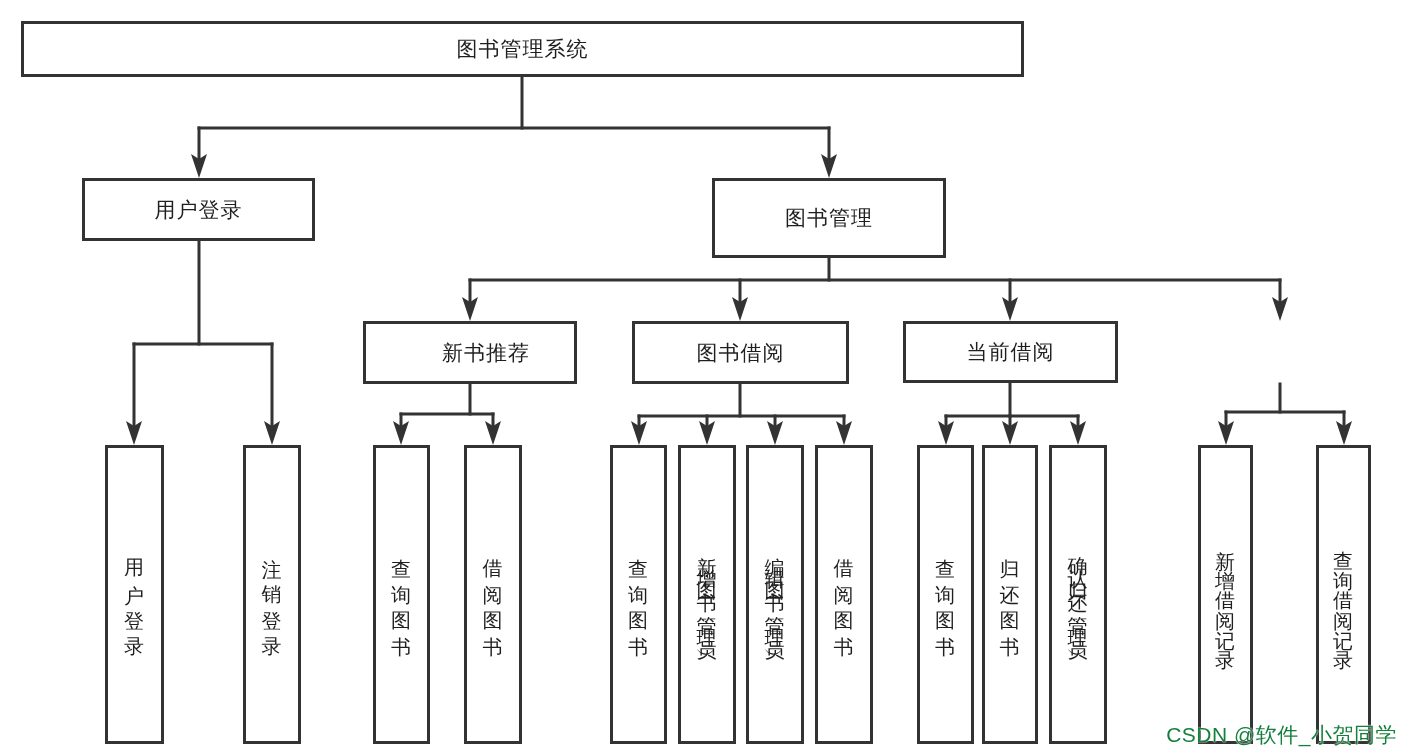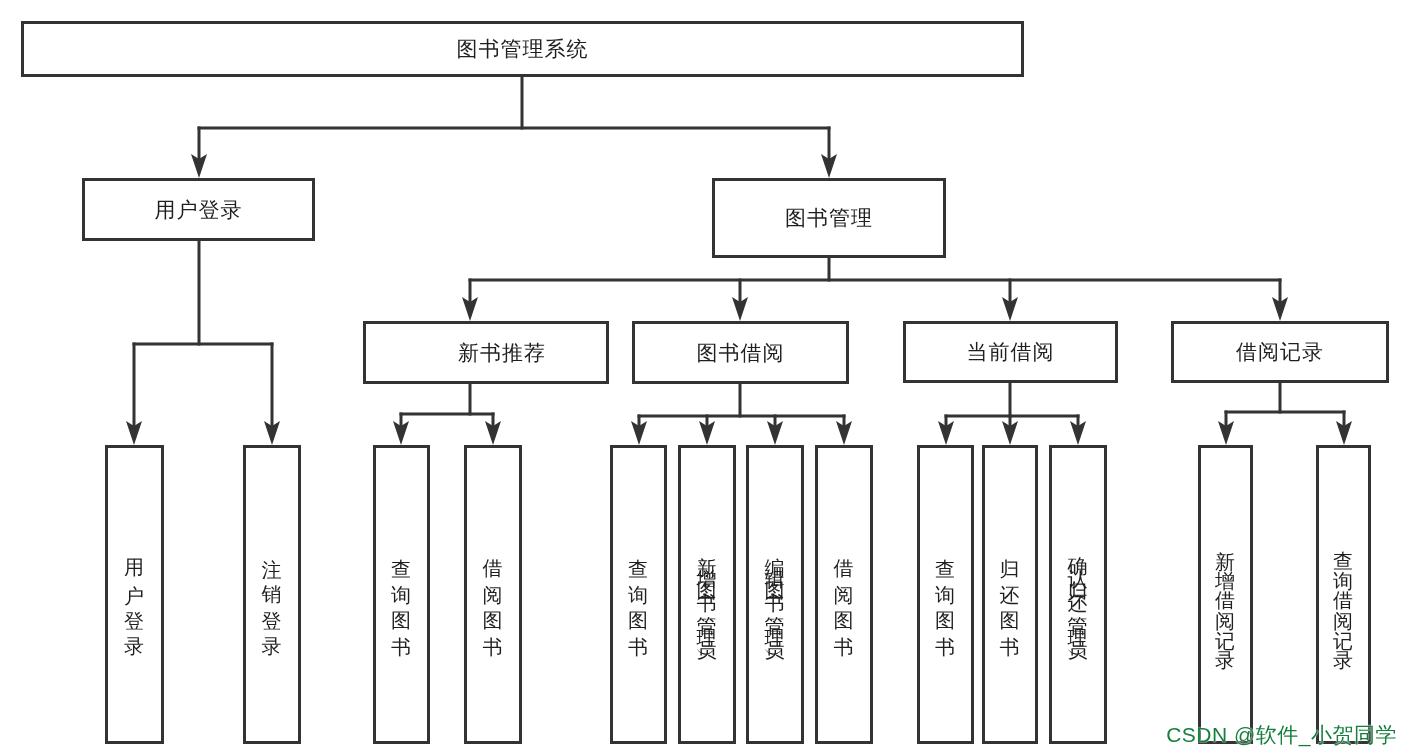--- a/index.html
+++ b/index.html
@@ -22,21 +22,21 @@
   .box.v .vtext{
     writing-mode:vertical-rl;text-orientation:mixed;line-height:1;display:block;
   }
   .sp26 .vtext{letter-spacing:26px;}
   .sp20 .vtext{letter-spacing:20px;}
   .sp12 .vtext{letter-spacing:12px;}
   
   .n-root{left:21px;top:13px;width:1003px;height:56px;}
   .n-user{left:82px;top:170px;width:233px;height:63px;}
   .n-mgmt{left:712px;top:170px;width:234px;height:80px;}
-  .n-newbook{left:363px;top:313px;width:246px;height:63px;padding-left:32px;}
+  .n-newbook{left:363px;top:313px;width:214px;height:63px;padding-left:32px;}
   .n-borrow{left:632px;top:313px;width:217px;height:63px;}
   .n-current{left:903px;top:313px;width:215px;height:62px;}
   .n-records{left:1171px;top:313px;width:218px;height:62px;}
   
   .leaf{top:437px;height:299px;}
   .l1{left:105px;width:59px;}
   .l2{left:243px;width:58px;}
   .l3{left:373px;width:57px;}
   .l4{left:464px;width:58px;}
   .l5{left:610px;width:57px;}
@@ -148,23 +148,20 @@
 
   <div class="box h n-newbook">
     <span>新书推荐</span>
   </div>
   <div class="box h n-current">
     <span>当前借阅</span>
   </div>
   <div class="box h n-borrow">
     <span>图书借阅</span>
   </div>
-  <div class="box h n-records">
-    <span>借阅记录</span>
-  </div>
 
   <div class="box v leaf l1 sp26">
     <span class="vtext">用户登录</span>
   </div>
   <div class="box v leaf l2 sp26">
     <span class="vtext">注销登录</span>
   </div>
   <div class="box v leaf l3 sp26">
     <span class="vtext">查询图书</span>
   </div>

